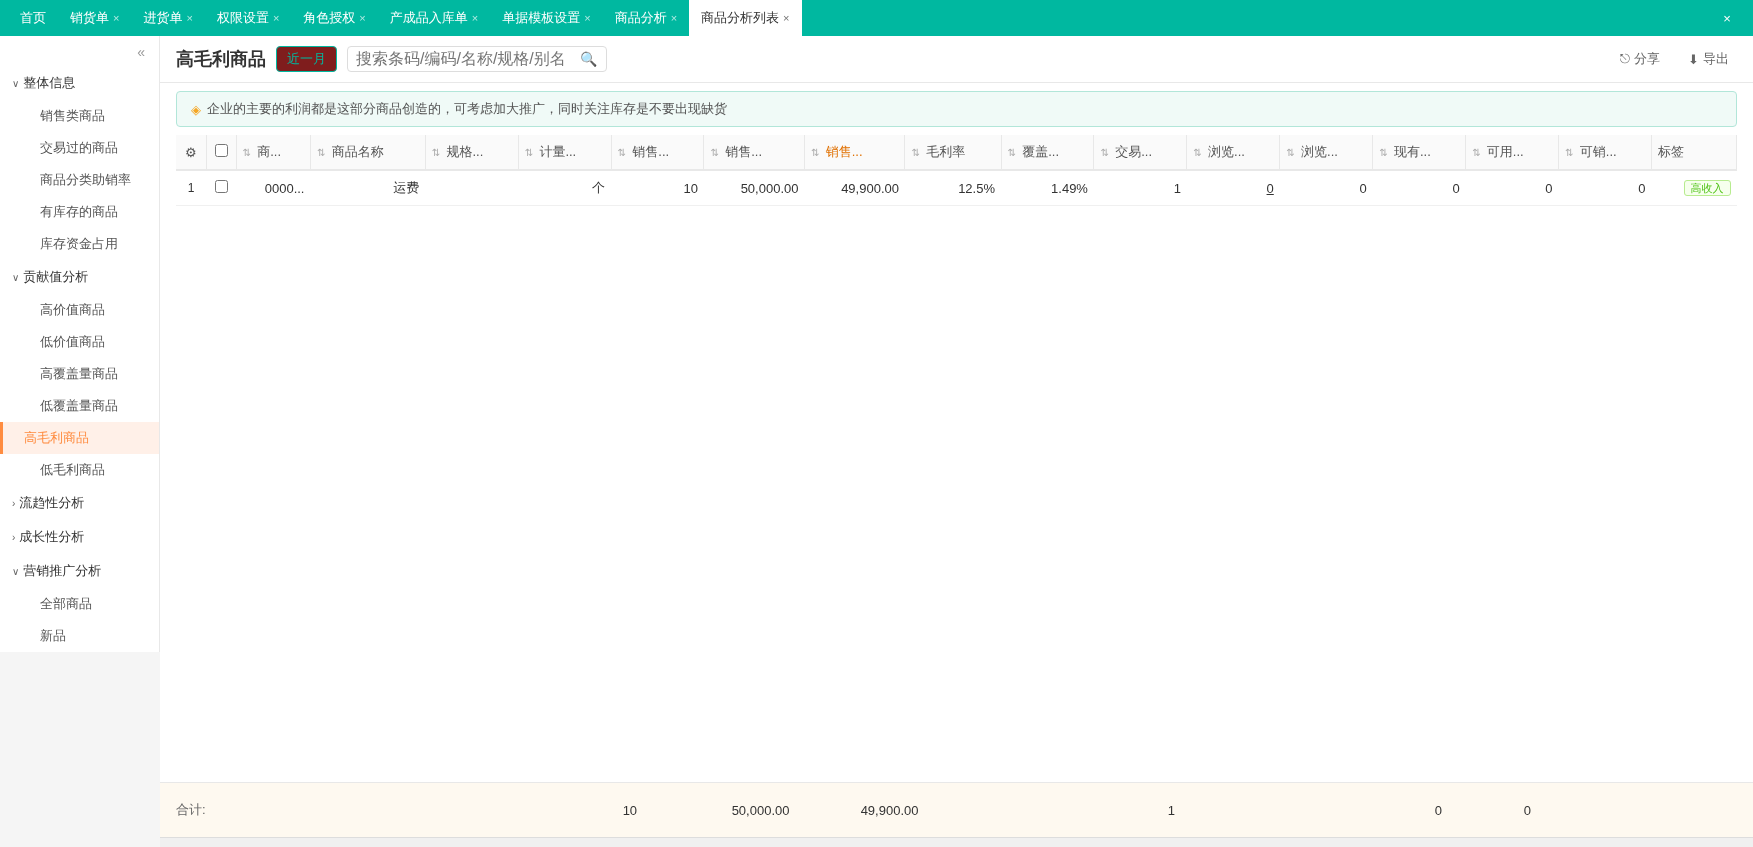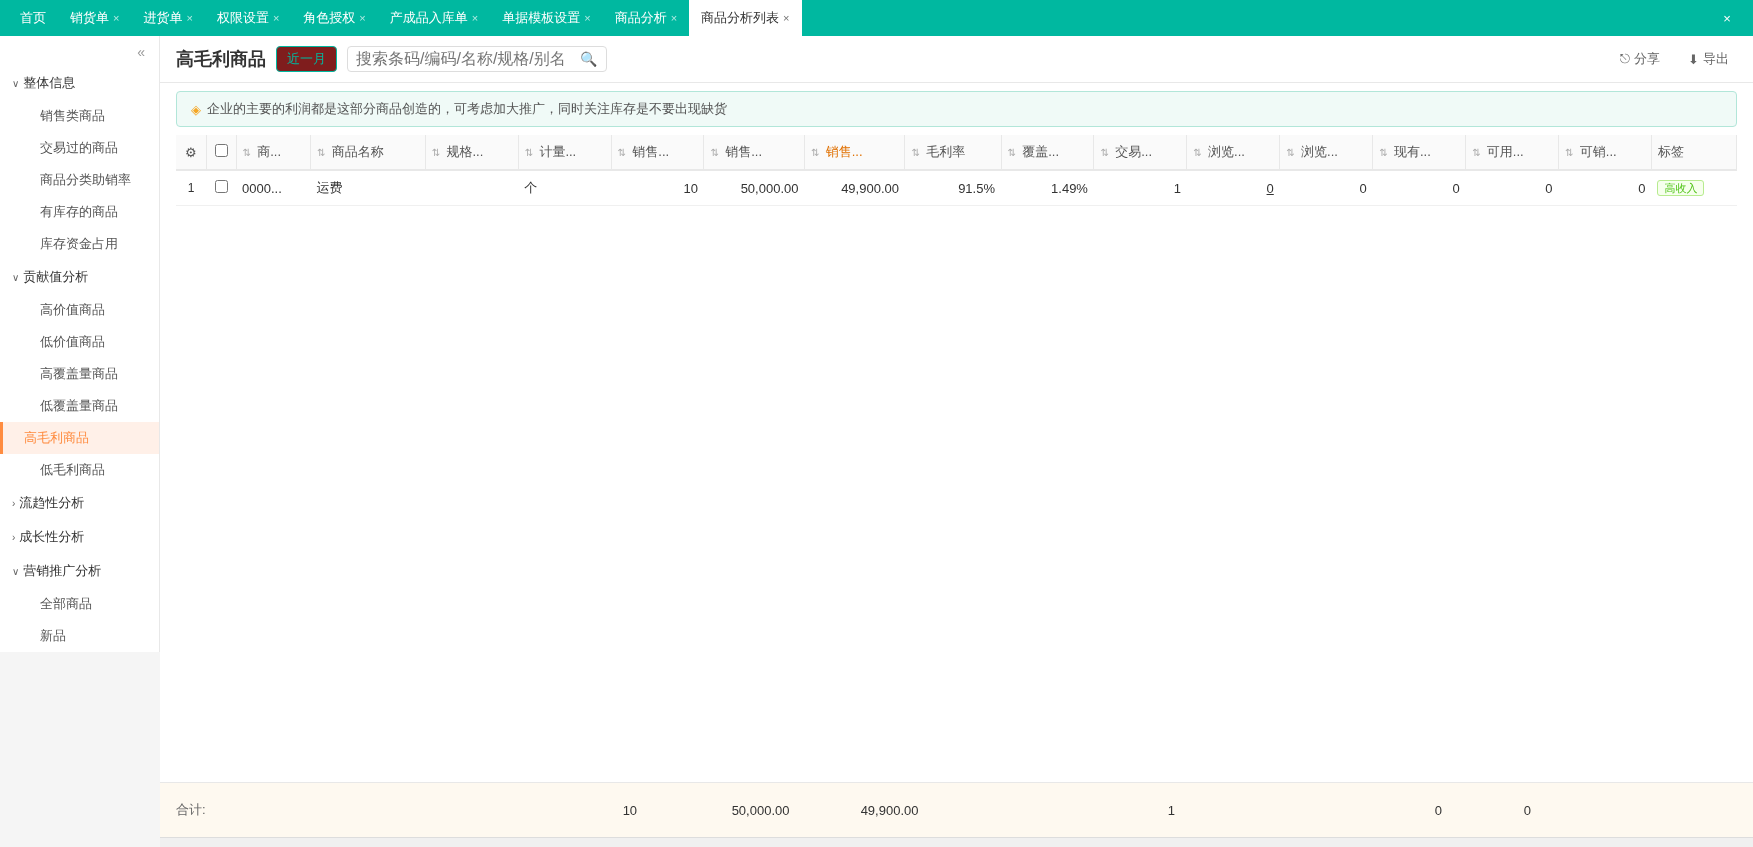--- a/index.html
+++ b/index.html
@@ -199,20 +199,21 @@
       color: #aaa;
       font-size: 10px;
       margin-right: 3px;
     }
     td {
       padding: 8px 6px;
       border-bottom: 1px solid #f0f0f0;
       font-size: 12px;
       color: #333;
       white-space: nowrap;
+      text-align: right;
     }
     td.center { text-align: center; }
     td.right { text-align: right; }
     .tag-high-income {
       color: #52c41a;
       background: #f6ffed;
       border: 1px solid #b7eb8f;
       border-radius: 3px;
       padding: 1px 6px;
       font-size: 11px;
@@ -471,21 +472,21 @@
             <td class="right">
               <span>10</span>
             </td>
             <td class="right">
               <span>50,000.00</span>
             </td>
             <td class="right">
               <span>49,900.00</span>
             </td>
             <td class="right">
-              <span>91.5%</span>
+              <span>12.5%</span>
             </td>
             <td class="right">
               <span>1.49%</span>
             </td>
             <td class="right">
               <span>1</span>
             </td>
             <td class="right">
               <span class="link-underline">0</span>
             </td>

